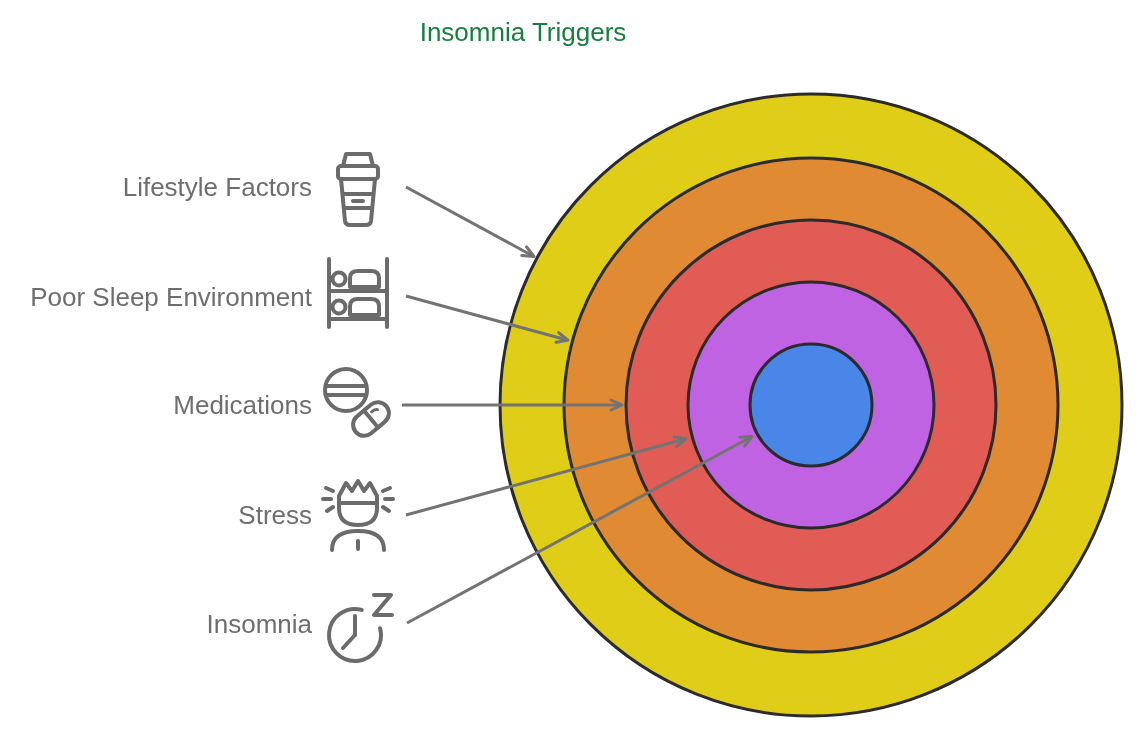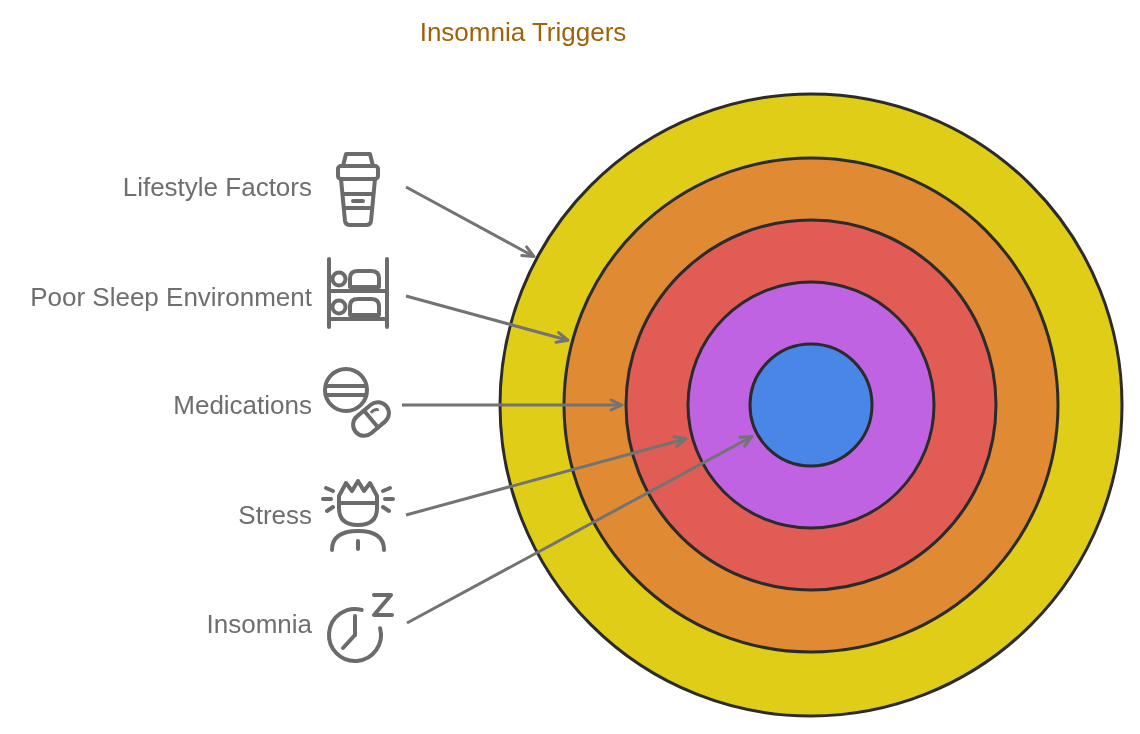--- a/index.html
+++ b/index.html
@@ -8,21 +8,21 @@
     width:1140px;height:734px;
     background:#ffffff;
     font-family:"Liberation Sans", sans-serif;
     overflow:hidden;
   }
   .title{
     position:absolute;
     left:523px;top:17px;
     transform:translateX(-50%);
     font-size:26px;
-    color:#a16207;
+    color:#15803d;
     white-space:nowrap;
   }
   .diagram-svg{position:absolute;left:0;top:0;}
   .label{
     position:absolute;
     right:828px;
     width:420px;
     text-align:right;
     font-size:26px;
     line-height:32px;

